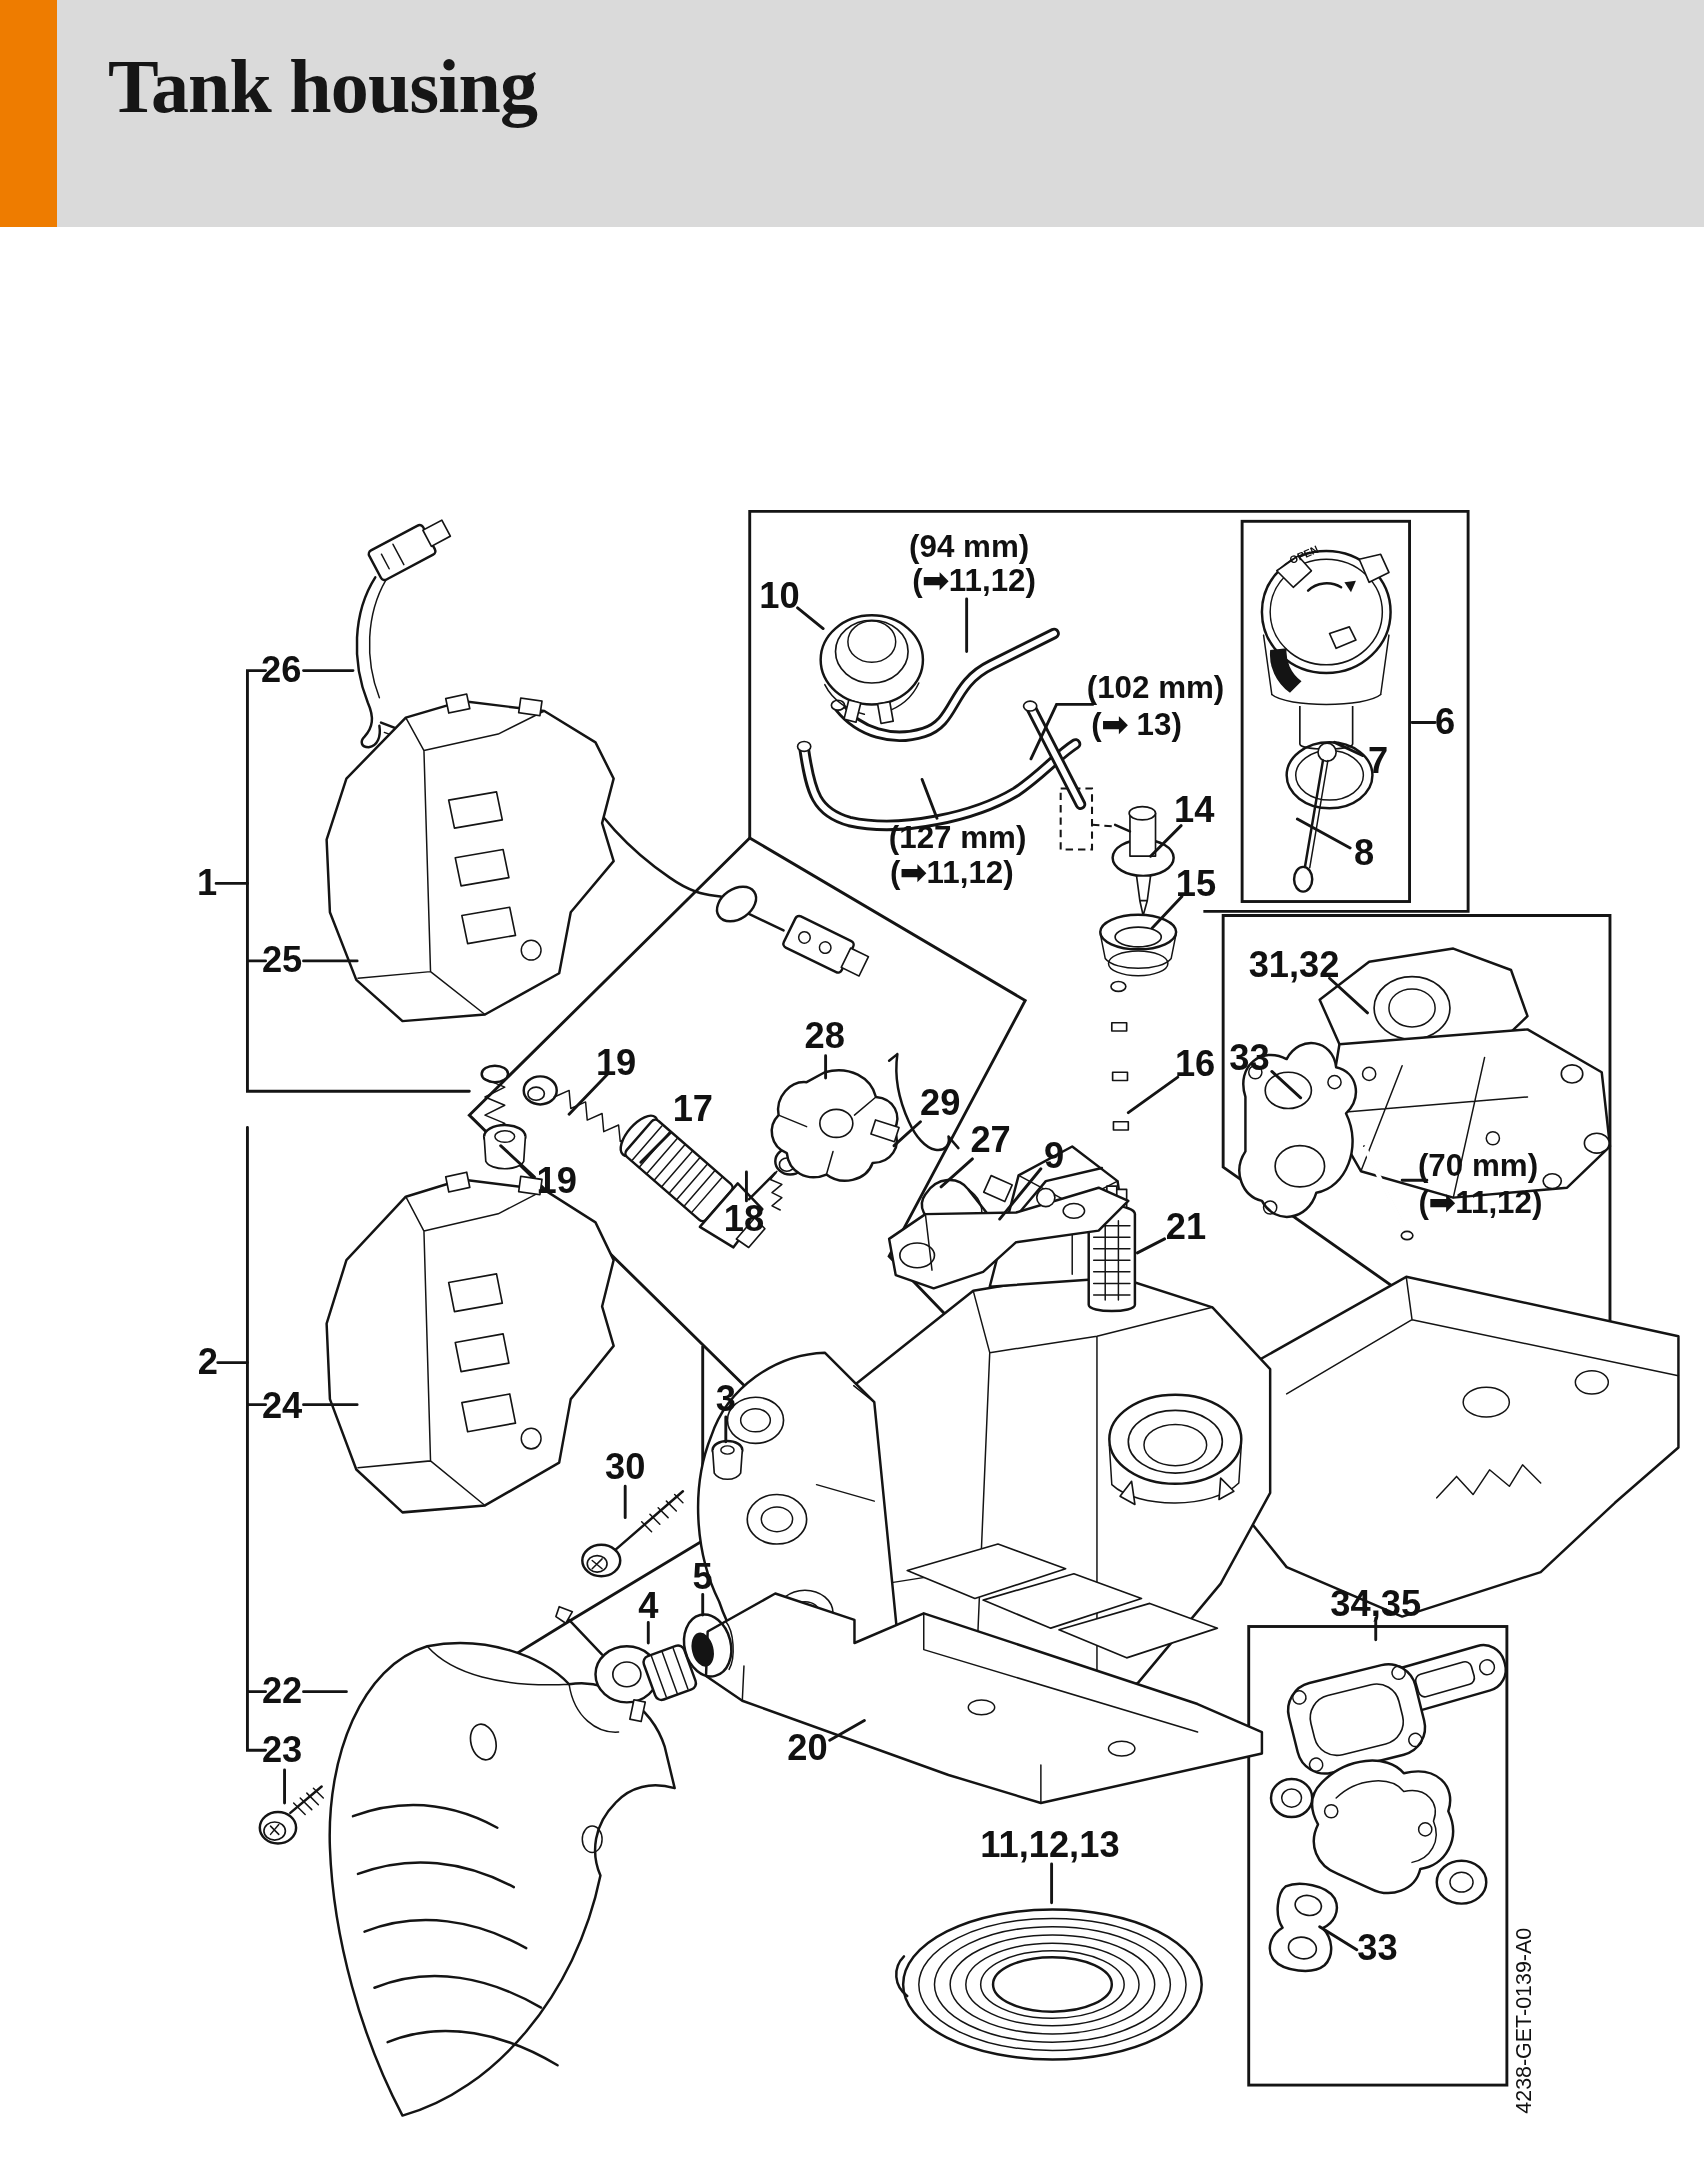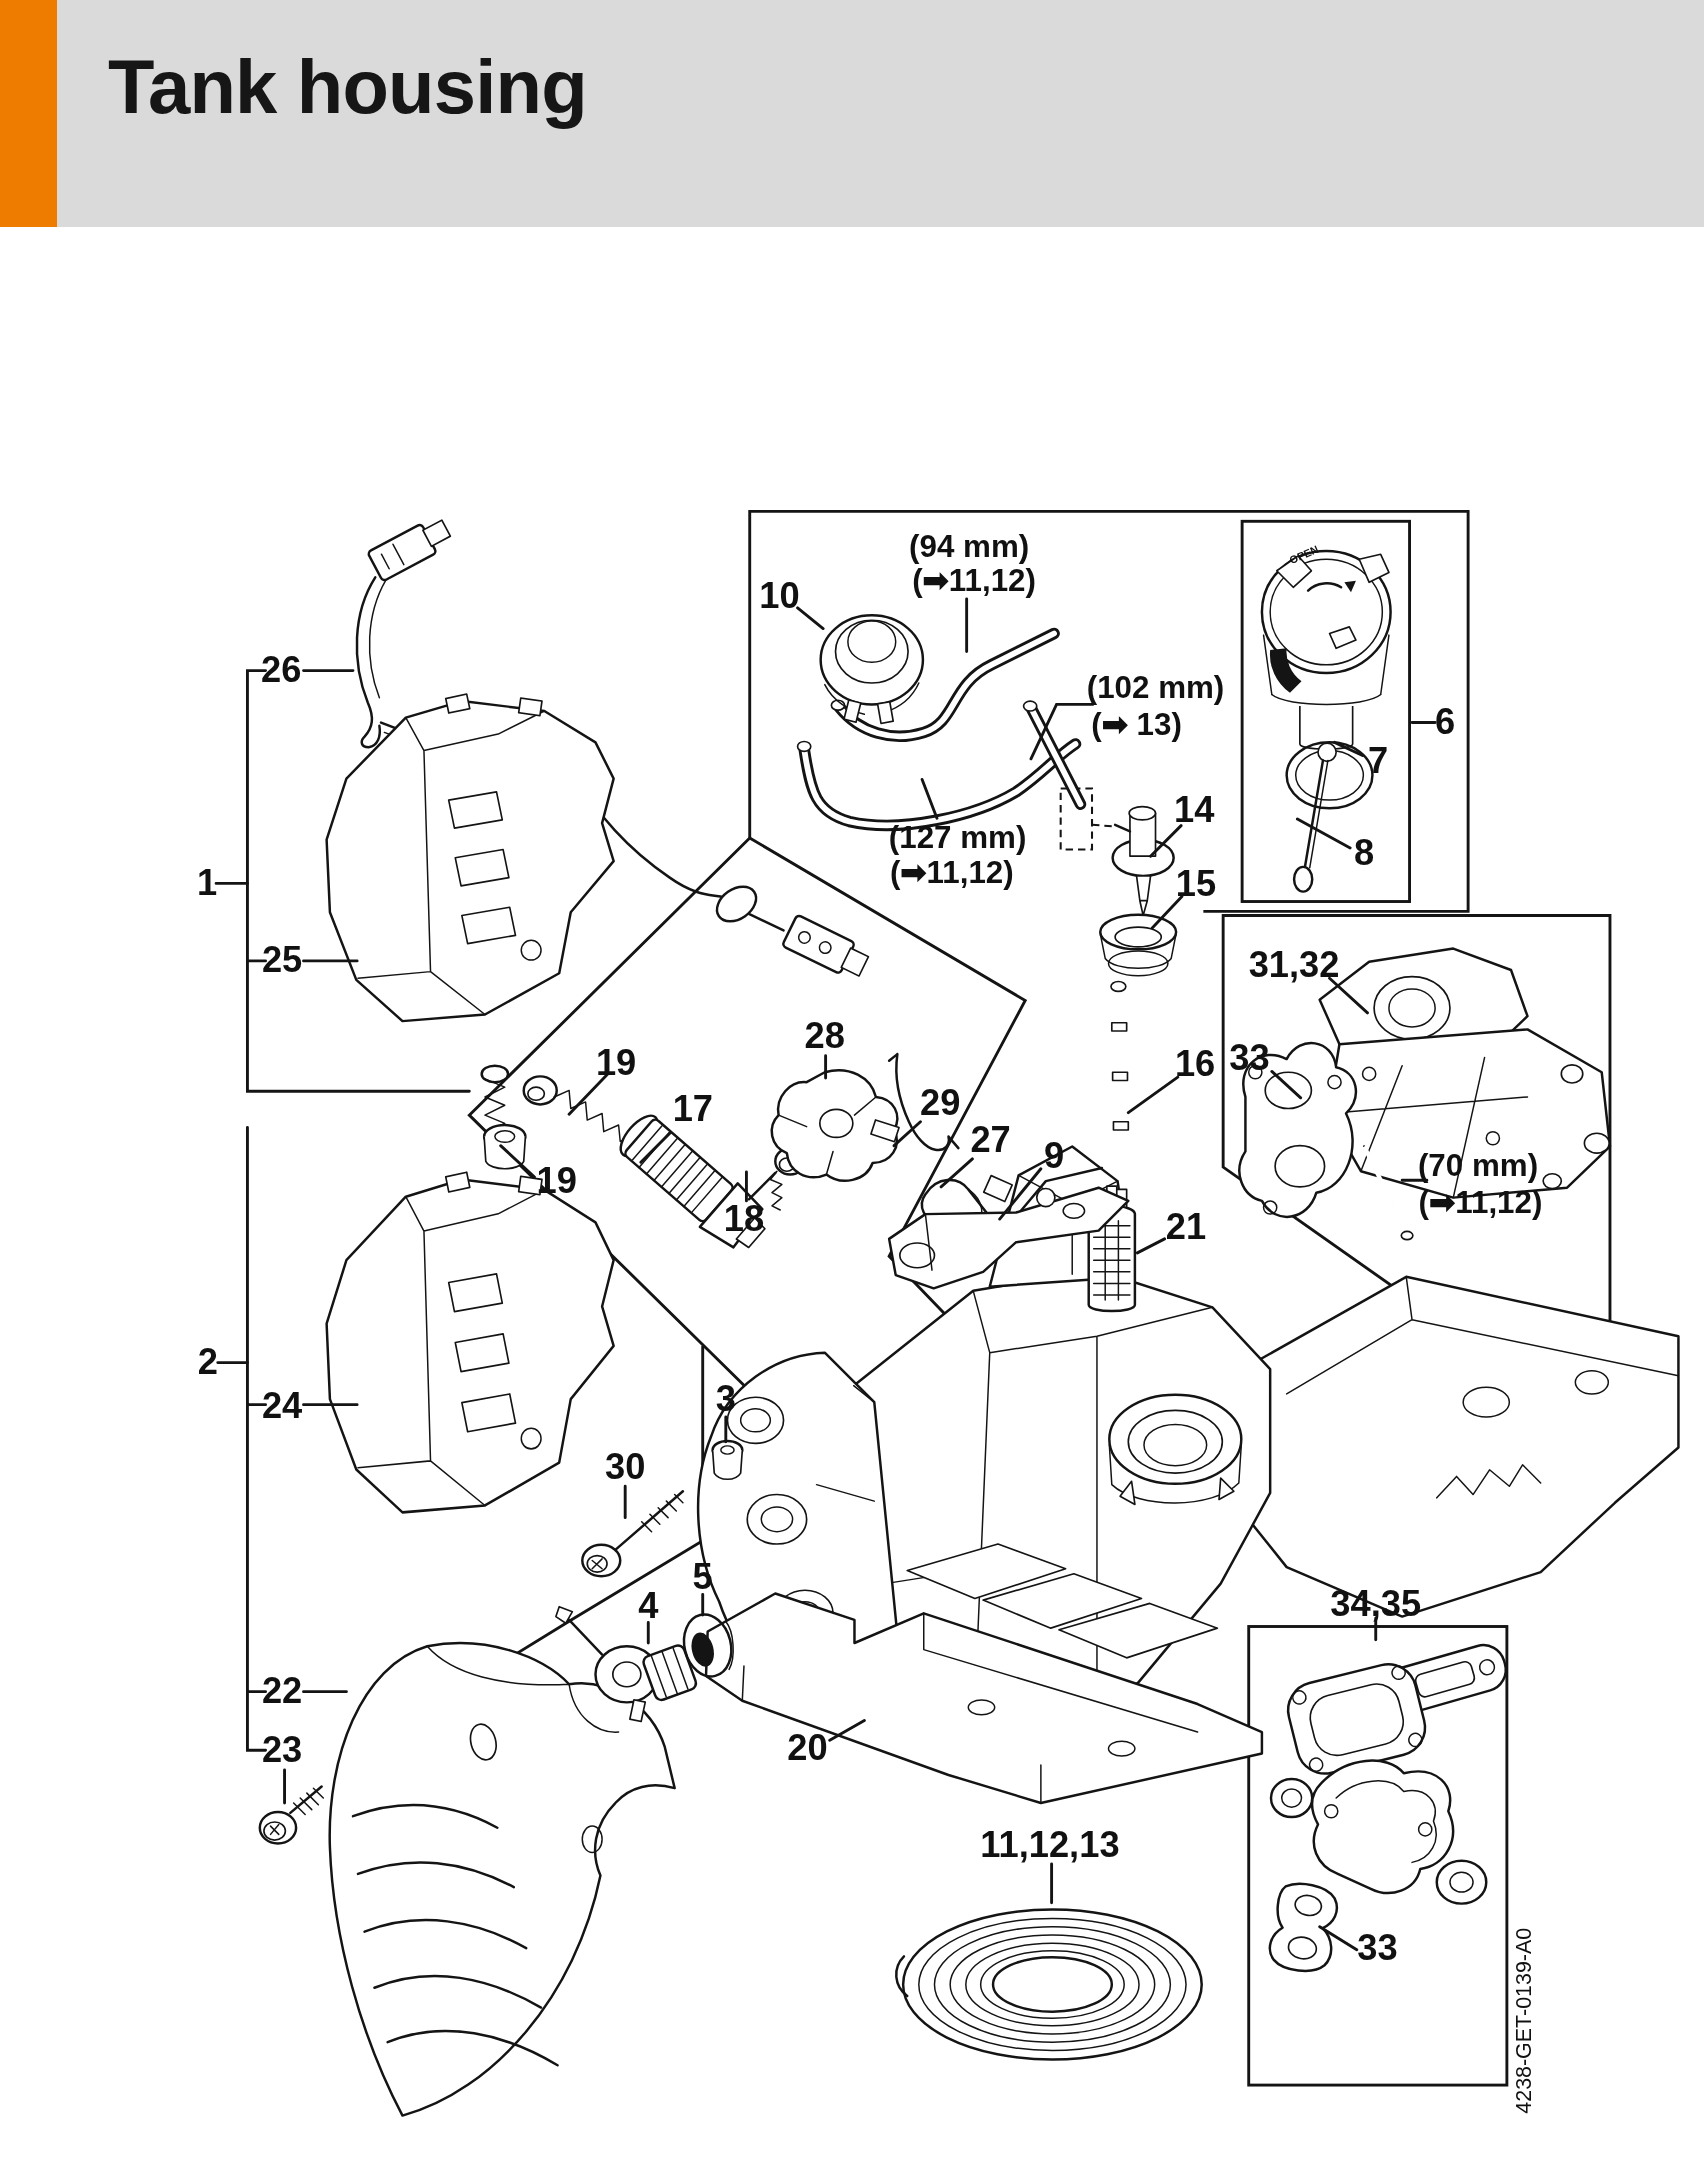--- a/index.html
+++ b/index.html
@@ -1,21 +1,21 @@
 <!DOCTYPE html>
 <html style="font-size:13.2px"><head>
 <meta charset="utf-8">
 <style>
   html,body{margin:0;padding:0;background:#fff;}
   .page{position:relative;width:1704px;height:2161px;background:#fff;overflow:hidden;
         font-family:"Liberation Sans",sans-serif;}
   .header{position:absolute;left:0;top:0;width:1704px;height:227px;background:#dadada;}
   .accent{position:absolute;left:0;top:0;width:57px;height:227px;background:#ee7c00;}
   .title{position:absolute;left:108px;top:43px;margin:0;font-size:76px;font-weight:bold;
-         color:#161616;letter-spacing:-0.8px;font-family:Liberation Sans, sans-serif;}
+         color:#161616;letter-spacing:-0.8px;font-family:Liberation Serif, serif;}
   svg{position:absolute;left:0;top:0;}
   .o{fill:none;stroke:#141414;stroke-width:3;stroke-linejoin:round;stroke-linecap:round;}
   .t{fill:none;stroke:#141414;stroke-width:1.8;stroke-linejoin:round;stroke-linecap:round;}
   .w{fill:#fff;stroke:#141414;stroke-width:3;stroke-linejoin:round;}
   .w2{fill:#fff;stroke:#141414;stroke-width:2;stroke-linejoin:round;}
   .b{fill:#141414;stroke:none;}
   .frame{fill:none;stroke:#141414;stroke-width:3.5;stroke-linejoin:miter;}
   .leader{fill:none;stroke:#141414;stroke-width:3.5;stroke-linecap:round;}
   .dash{fill:none;stroke:#141414;stroke-width:2.5;stroke-dasharray:9 6;}
   .hoseO{fill:none;stroke:#141414;stroke-width:14;stroke-linecap:round;stroke-linejoin:round;}

